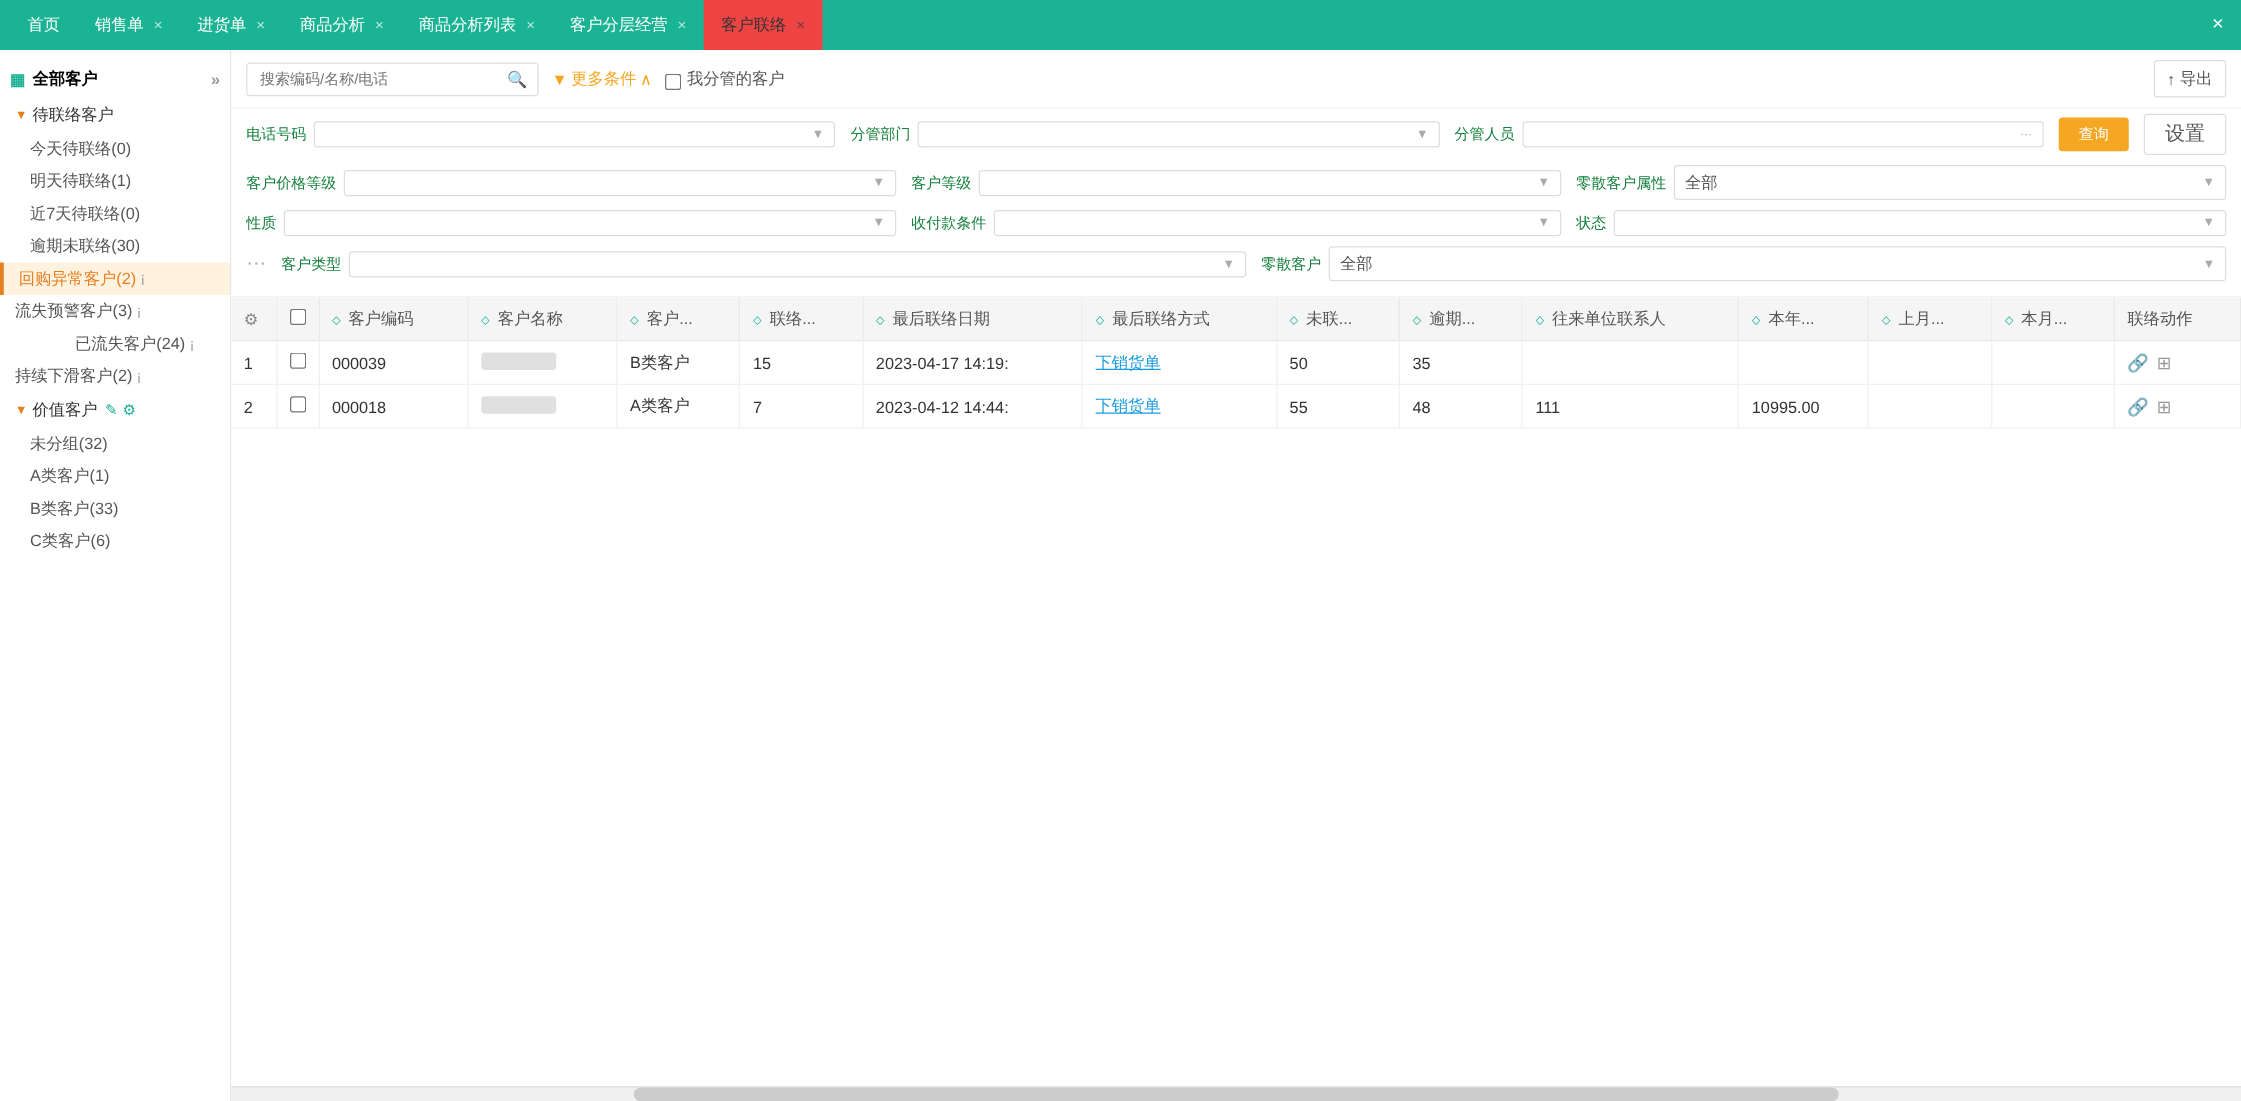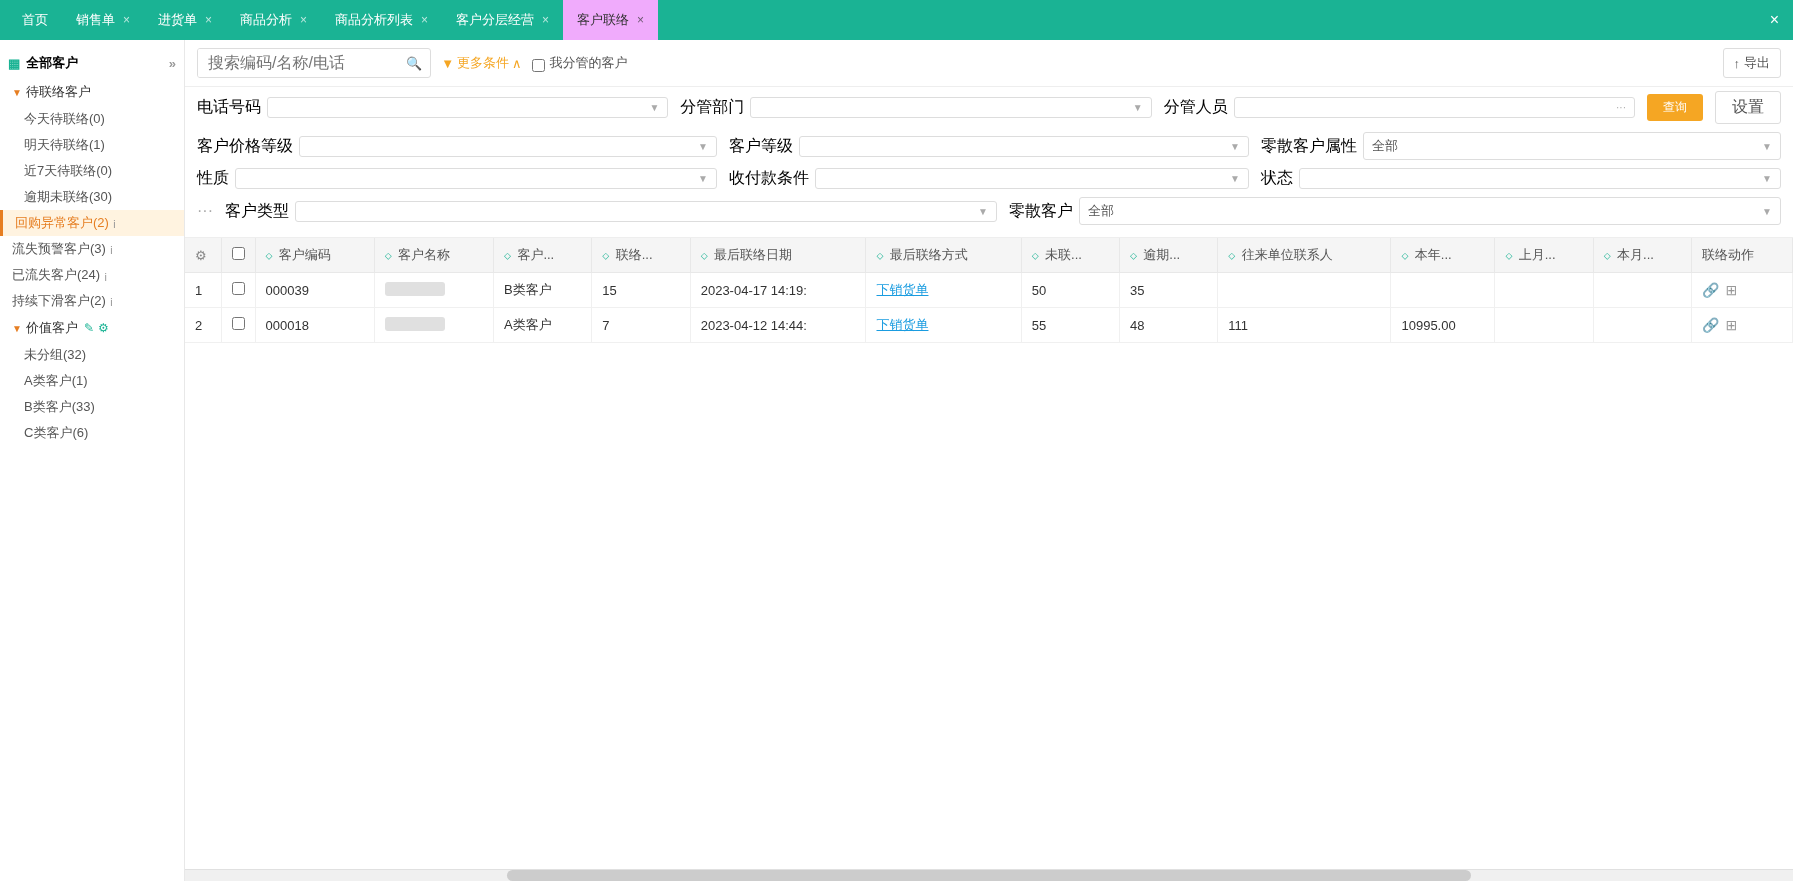--- a/index.html
+++ b/index.html
@@ -11,21 +11,21 @@
       background: #1ab394;
       height: 40px; padding: 0 0 0 8px;
       color: white;
     }
     .top-nav .nav-item {
       padding: 0 14px; height: 40px; line-height: 40px;
       cursor: pointer; white-space: nowrap; color: white; font-size: 13px;
       display: flex; align-items: center; gap: 4px;
     }
     .top-nav .nav-item.active {
-      background: #f0abfc; color: #333;
+      background: #ef4444; color: #333;
     }
     .top-nav .nav-close {
       font-size: 12px; margin-left: 4px; opacity: 0.7;
     }
     .top-nav .close-btn {
       margin-left: auto; padding: 0 14px; cursor: pointer; color: white; font-size: 16px;
     }
 
     
     .main-layout {
@@ -99,21 +99,21 @@
       background: white; padding: 8px 12px;
       border-bottom: 1px solid #eee;
       display: flex; align-items: center; gap: 10px; flex-wrap: wrap;
     }
     .filter-search {
       display: flex; align-items: center;
       border: 1px solid #ddd; border-radius: 3px; overflow: hidden;
       background: white;
     }
     .filter-search input {
-      border: none; padding: 5px 10px; font-size: 16px; width: 200px; outline: none;
+      border: none; padding: 5px 10px; font-size: 12px; width: 200px; outline: none;
     }
     .filter-search .s-icon { padding: 5px 8px; color: #1ab394; cursor: pointer; }
     .more-conditions {
       color: #f5a623; cursor: pointer; font-size: 12px;
       display: flex; align-items: center; gap: 3px;
     }
     .my-customer {
       display: flex; align-items: flex-end; gap: 5px; font-size: 12px; color: #555;
       cursor: pointer;
     }
@@ -126,21 +126,21 @@
     
     .adv-filters {
       background: white; padding: 0 12px 8px; border-bottom: 1px solid #eee;
     }
     .filter-row {
       display: flex; align-items: center; gap: 12px; padding: 4px 0;
     }
     .filter-item {
       display: flex; align-items: center; gap: 6px; flex: 1; min-width: 0;
     }
-    .filter-label { color: #000000; font-size: 16px; white-space: nowrap; }
+    .filter-label { color: #15803d; font-size: 12px; white-space: nowrap; }
     .filter-select {
       flex: 1; border: 1px solid #ddd; border-radius: 3px;
       padding: 4px 8px; font-size: 12px; background: white;
       display: flex; align-items: center; justify-content: space-between; cursor: pointer;
       min-width: 150px; color: #555;
     }
     .filter-select .arrow-down { color: #aaa; font-size: 10px; }
     .query-btn {
       padding: 5px 16px; background: #f5a623; color: white;
       border: none; border-radius: 3px; cursor: pointer; font-size: 12px;
@@ -280,21 +280,21 @@
       <div class="tree-item active" style="padding-left:12px; display:flex; align-items:center; background:#fff3e0; border-left:3px solid #e67e22;">
         <span>回购异常客户(2)</span>
         <span style="margin-left:4px;color:#999;font-size:11px;">ℹ</span>
       </div>
 
       <div class="tree-item" style="padding-left:12px; display:flex; align-items:center;">
         <span>流失预警客户(3)</span>
         <span style="margin-left:4px;color:#999;font-size:11px;">ℹ</span>
       </div>
 
-      <div class="tree-item" style="padding-left:12px; display:flex; align-items:flex-end;">
+      <div class="tree-item" style="padding-left:12px; display:flex; align-items:flex-end;margin-left:48px;">
         <span>已流失客户(24)</span>
         <span style="margin-left:4px;color:#999;font-size:11px;">ℹ</span>
       </div>
 
       <div class="tree-item" style="padding-left:12px; display:flex; align-items:center;">
         <span>持续下滑客户(2)</span>
         <span style="margin-left:4px;color:#999;font-size:11px;">ℹ</span>
       </div>
 
       <div class="tree-section2-header">

